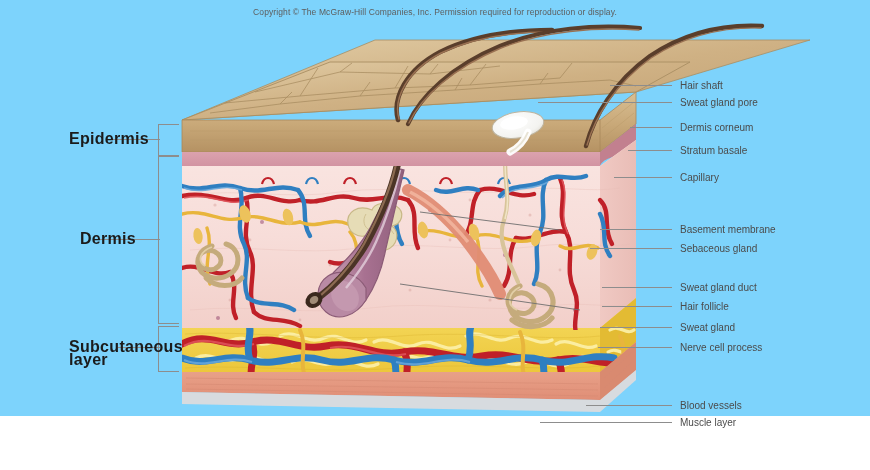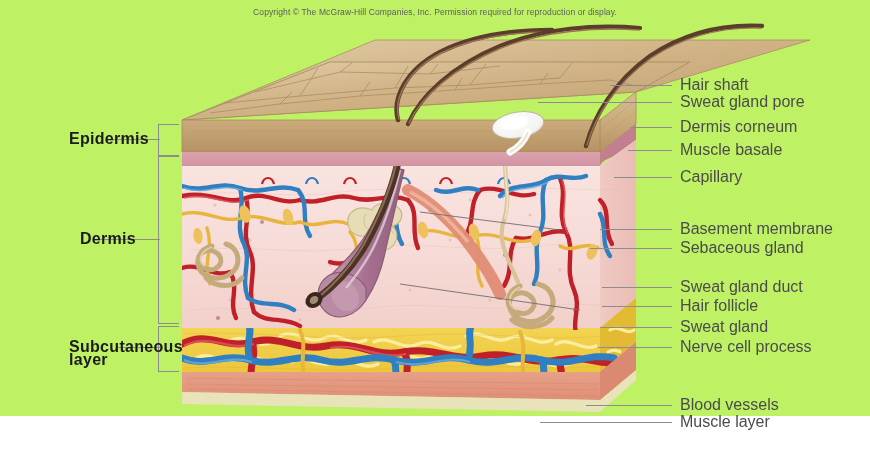--- a/index.html
+++ b/index.html
@@ -1,32 +1,32 @@
 <!DOCTYPE html>
 <html><head>
 <meta charset="utf-8">
 <title>Skin Structure Diagram</title>
 <style>
   html,body{margin:0;padding:0;background:#ffffff;}
   body{width:870px;height:470px;overflow:hidden;font-family:"Liberation Sans",sans-serif;}
-  #stage{position:relative;width:870px;height:416px;background:#bef264;text-decoration:underline;}
+  #stage{position:relative;width:870px;height:416px;background:#7dd3fc;text-decoration:underline;}
 
   .copyright{
     position:absolute;top:7px;left:0;width:870px;text-align:center;
     font-size:8.5px;color:#5d5d5d;letter-spacing:.1px;
     font-family:"Liberation Sans",sans-serif;
   }
   .fig-title{
     position:absolute;left:42px;top:28px;
     font-size:21px;font-weight:bold;color:#111;letter-spacing:.5px;
   }
 
   
   .rlabel{
-    position:absolute;left:680px;font-size:16px;color:#4b4b4b;
+    position:absolute;left:680px;font-size:10px;color:#4b4b4b;
     white-space:nowrap;font-family:"Liberation Sans",sans-serif;
     transform:translateY(-50%);
   }
   .leader{
     position:absolute;height:0;border-top:1.1px solid #8d8d8d;
   }
 
   
   .llabel{
     position:absolute;font-size:16px;font-weight:bold;color:#1b1b1b;
@@ -439,21 +439,21 @@
   <div class="leader" style="left:610px;top:85px;width:62px;"></div>
   <div class="rlabel" style="top:85px;">Hair shaft</div>
 
   <div class="leader" style="left:538px;top:102px;width:134px;"></div>
   <div class="rlabel" style="top:102px;">Sweat gland pore</div>
 
   <div class="leader" style="left:630px;top:127px;width:42px;"></div>
   <div class="rlabel" style="top:127px;">Dermis corneum</div>
 
   <div class="leader" style="left:628px;top:150px;width:44px;"></div>
-  <div class="rlabel" style="top:150px;">Muscle basale</div>
+  <div class="rlabel" style="top:150px;">Stratum basale</div>
 
   <div class="leader" style="left:614px;top:177px;width:58px;"></div>
   <div class="rlabel" style="top:177px;">Capillary</div>
 
   <div class="leader" style="left:600px;top:229px;width:72px;"></div>
   <div class="rlabel" style="top:229px;">Basement membrane</div>
 
   <div class="leader" style="left:590px;top:248px;width:82px;"></div>
   <div class="rlabel" style="top:248px;">Sebaceous gland</div>
 

